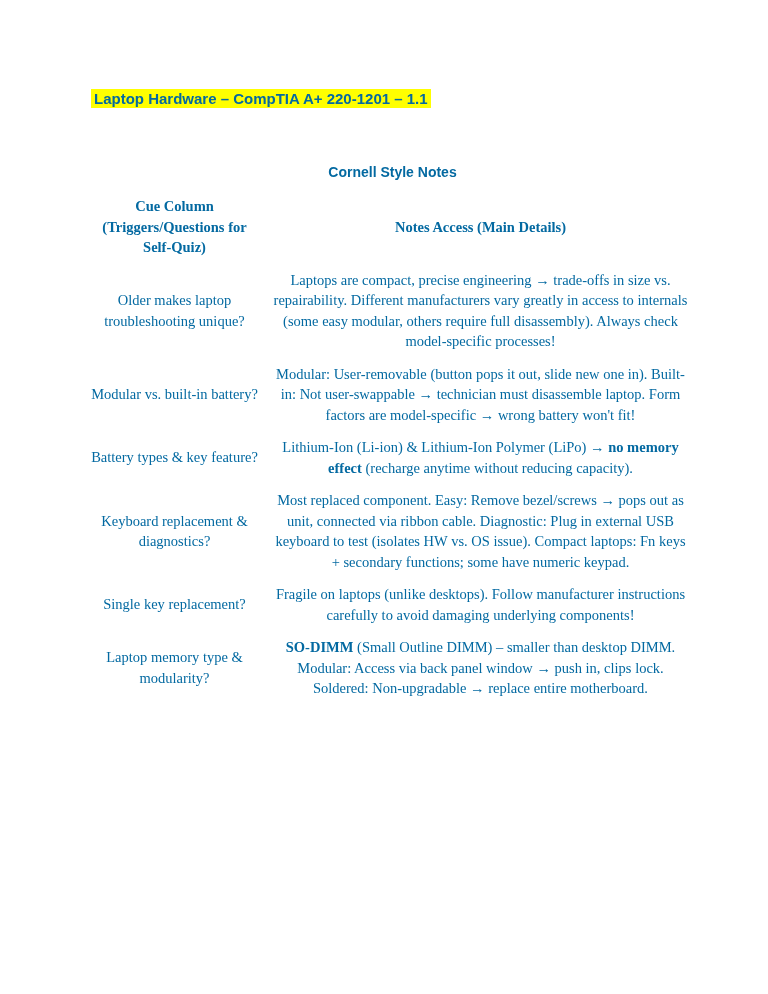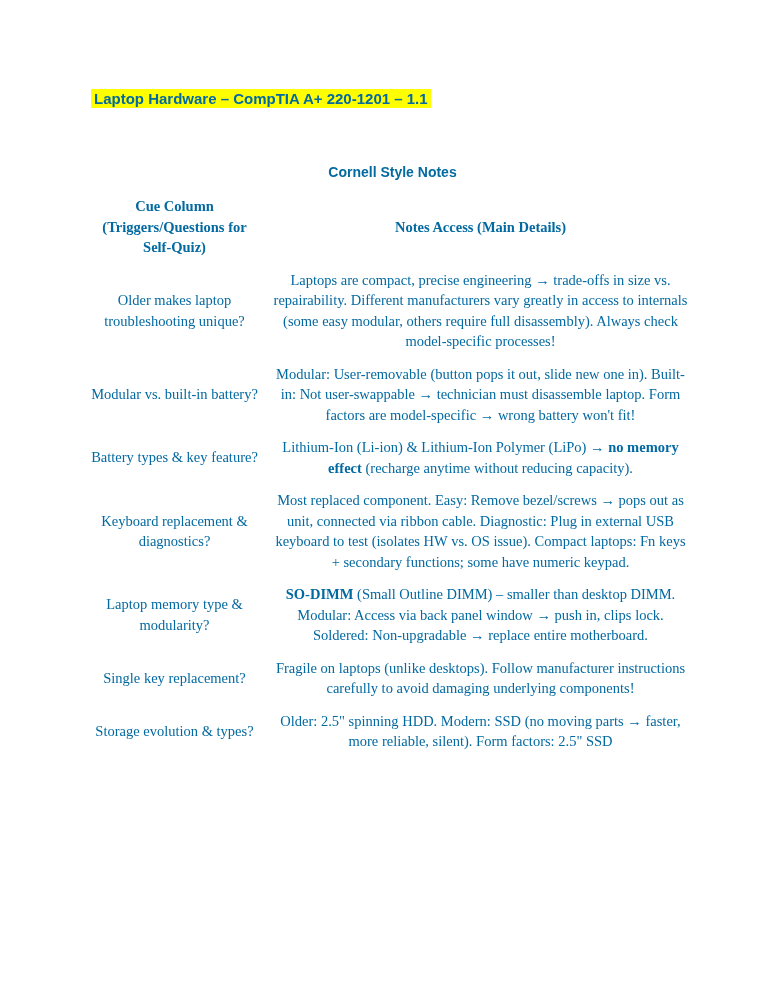--- a/index.html
+++ b/index.html
@@ -94,26 +94,22 @@
         </tr>
         <tr>
           <td class="cue-cell">Battery types &amp; key feature?</td>
           <td class="notes-cell"><span>Lithium-Ion (Li-ion) &amp; Lithium-Ion Polymer (LiPo) → </span><b>no memory effect</b><span> (recharge anytime without reducing capacity).</span></td>
         </tr>
         <tr>
           <td class="cue-cell">Keyboard replacement &amp; diagnostics?</td>
           <td class="notes-cell"><span>Most replaced component. Easy: Remove bezel/screws → pops out as unit, connected via ribbon cable. Diagnostic: Plug in external USB keyboard to test (isolates HW vs. OS issue). Compact laptops: Fn keys + secondary functions; some have numeric keypad.</span></td>
         </tr>
         <tr>
-          <td class="cue-cell">Laptop memory type &amp; modularity?</td>
-          <td class="notes-cell"><b>SO-DIMM</b><span> (Small Outline DIMM) – smaller than desktop DIMM. Modular: Access via back panel window → push in, clips lock. Soldered: Non-upgradable → replace entire motherboard.</span></td>
-        </tr>
-        <tr>
           <td class="cue-cell">Single key replacement?</td>
           <td class="notes-cell"><span>Fragile on laptops (unlike desktops). Follow manufacturer instructions carefully to avoid damaging underlying components!</span></td>
         </tr>
         <tr>
-          <td class="cue-cell">Storage evolution &amp; types?</td>
-          <td class="notes-cell"><span>Older: 2.5" spinning HDD. Modern: SSD (no moving parts → faster, more reliable, silent). Form factors: 2.5" SSD</span></td>
+          <td class="cue-cell">Laptop memory type &amp; modularity?</td>
+          <td class="notes-cell"><b>SO-DIMM</b><span> (Small Outline DIMM) – smaller than desktop DIMM. Modular: Access via back panel window → push in, clips lock. Soldered: Non-upgradable → replace entire motherboard.</span></td>
         </tr>
       </tbody>
   </table>
 </div>
 
 </body></html>

